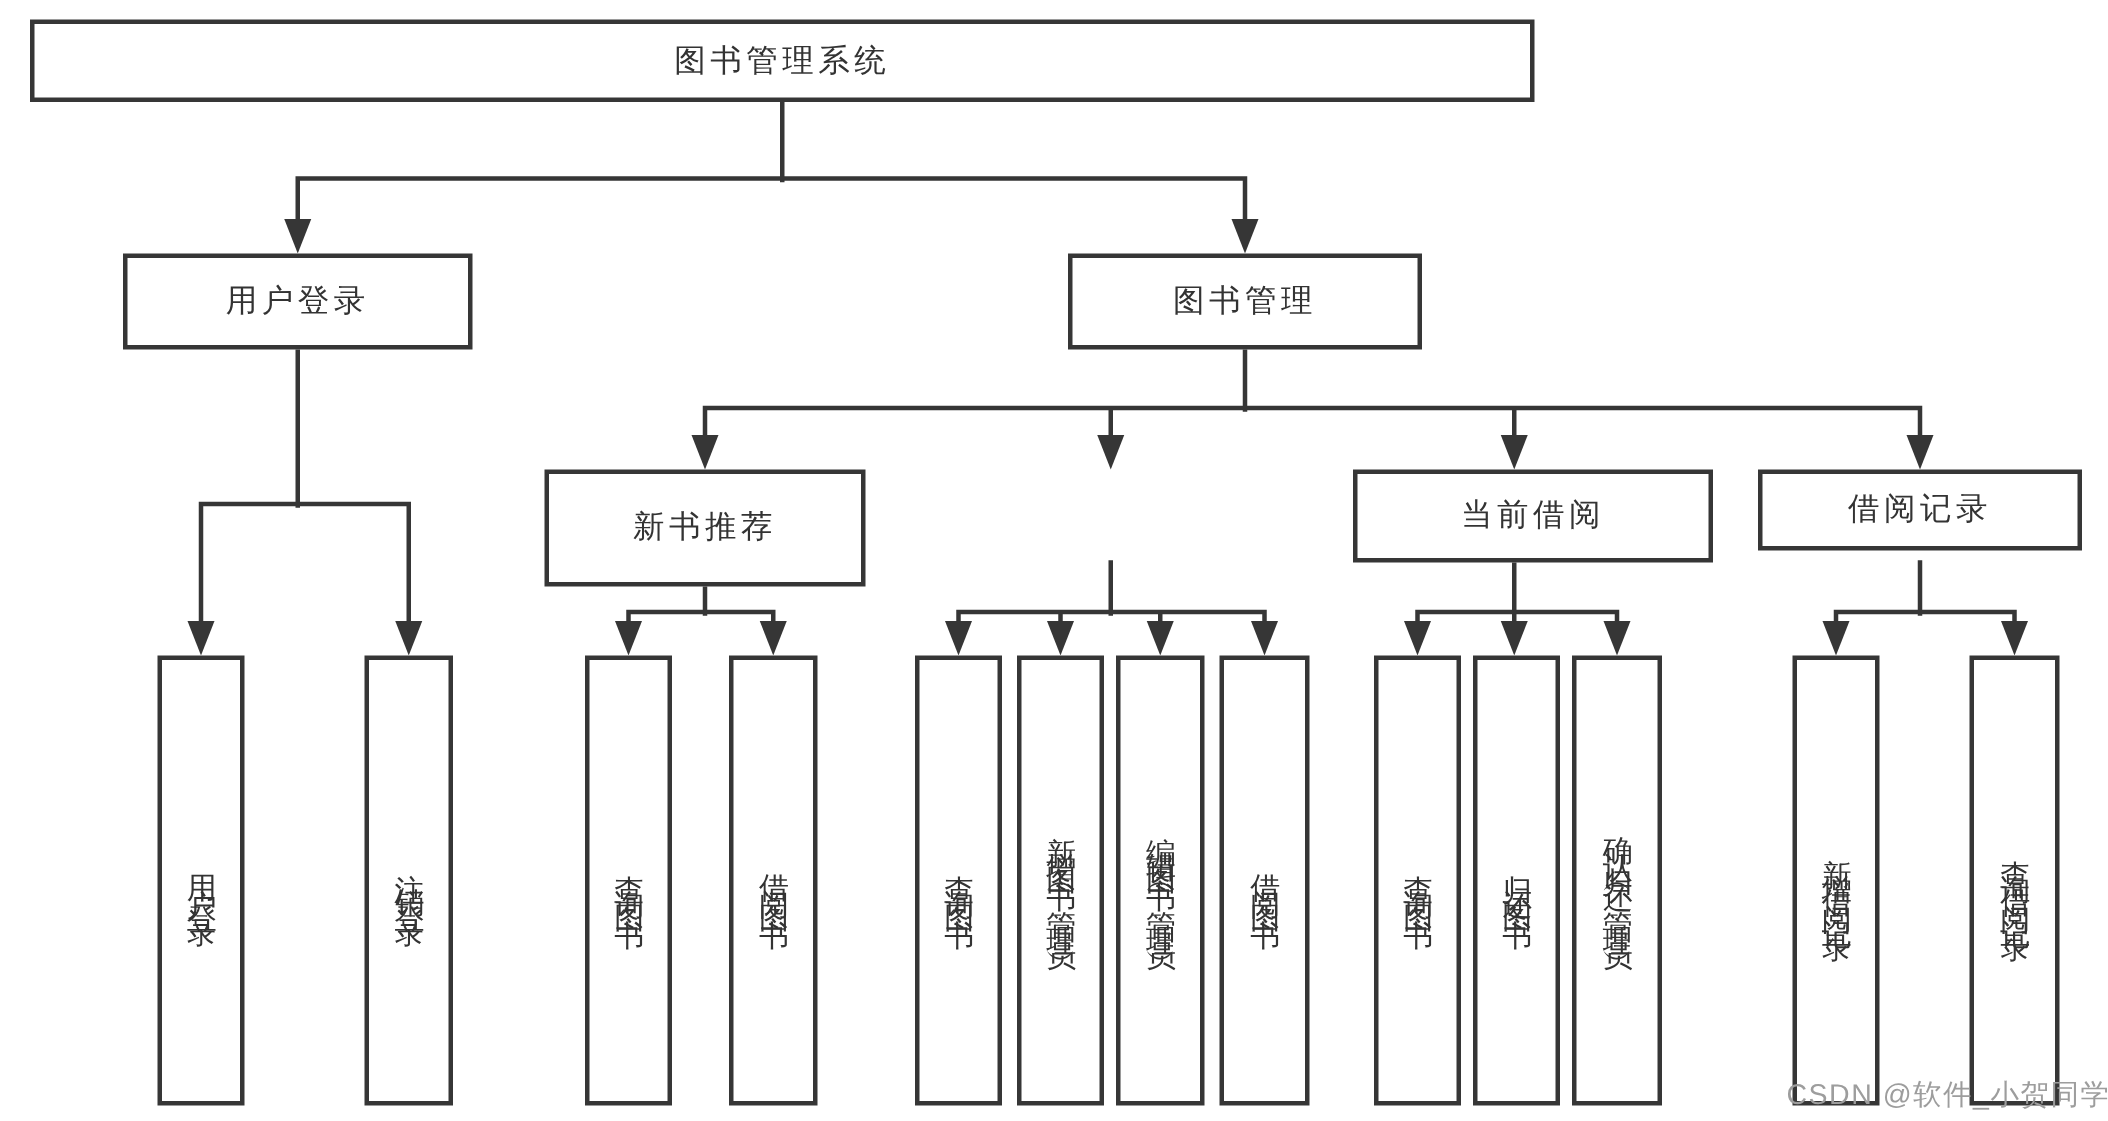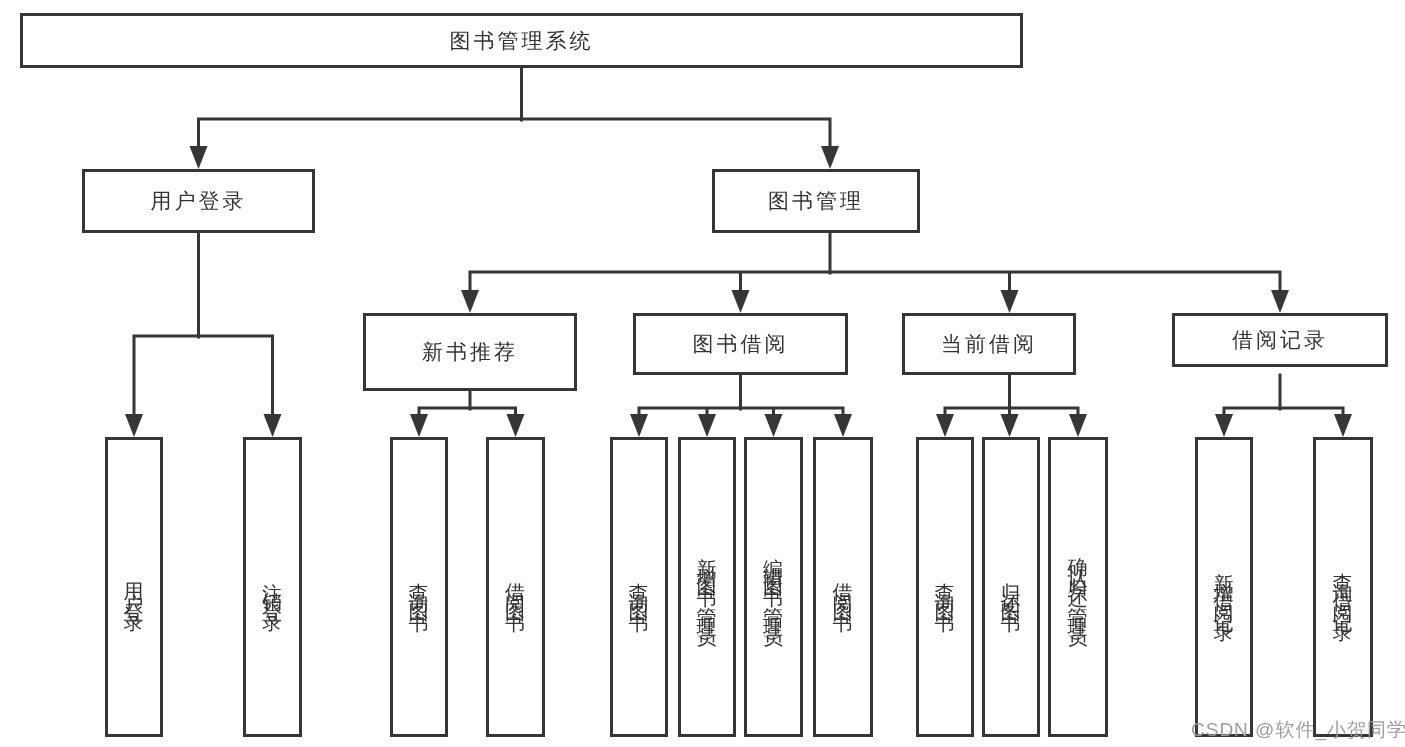--- a/index.html
+++ b/index.html
@@ -95,31 +95,28 @@
       </g>
   </svg>
 
   <div class="node h" style="left:20px;top:13px;width:1003px;height:55px">
     <span class="label">图书管理系统</span>
   </div>
 
   <div class="node h" style="left:82px;top:169px;width:233px;height:64px">
     <span class="label">用户登录</span>
   </div>
-  <div class="node h" style="left:712px;top:169px;width:208px;height:64px">
+  <div class="node h" style="left:712px;top:169px;width:236px;height:64px">
     <span class="label">图书管理</span>
   </div>
 
   <div class="node h" style="left:363px;top:313px;width:214px;height:78px">
     <span class="label">新书推荐</span>
   </div>
-  <div class="node h" style="left:633px;top:313px;width:215px;height:62px">
-    <span class="label">图书借阅</span>
-  </div>
-  <div class="node h" style="left:902px;top:313px;width:174px;height:62px">
+  <div class="node h" style="left:902px;top:313px;width:240px;height:62px">
     <span class="label">当前借阅</span>
   </div>
   <div class="node h" style="left:1172px;top:313px;width:216px;height:54px">
     <span class="label">借阅记录</span>
   </div>
 
   <div class="node v" style="left:105px;top:437px;width:58px;height:300px">
     <span class="label">用户登录</span>
   </div>
   <div class="node v" style="left:243px;top:437px;width:59px;height:300px">

